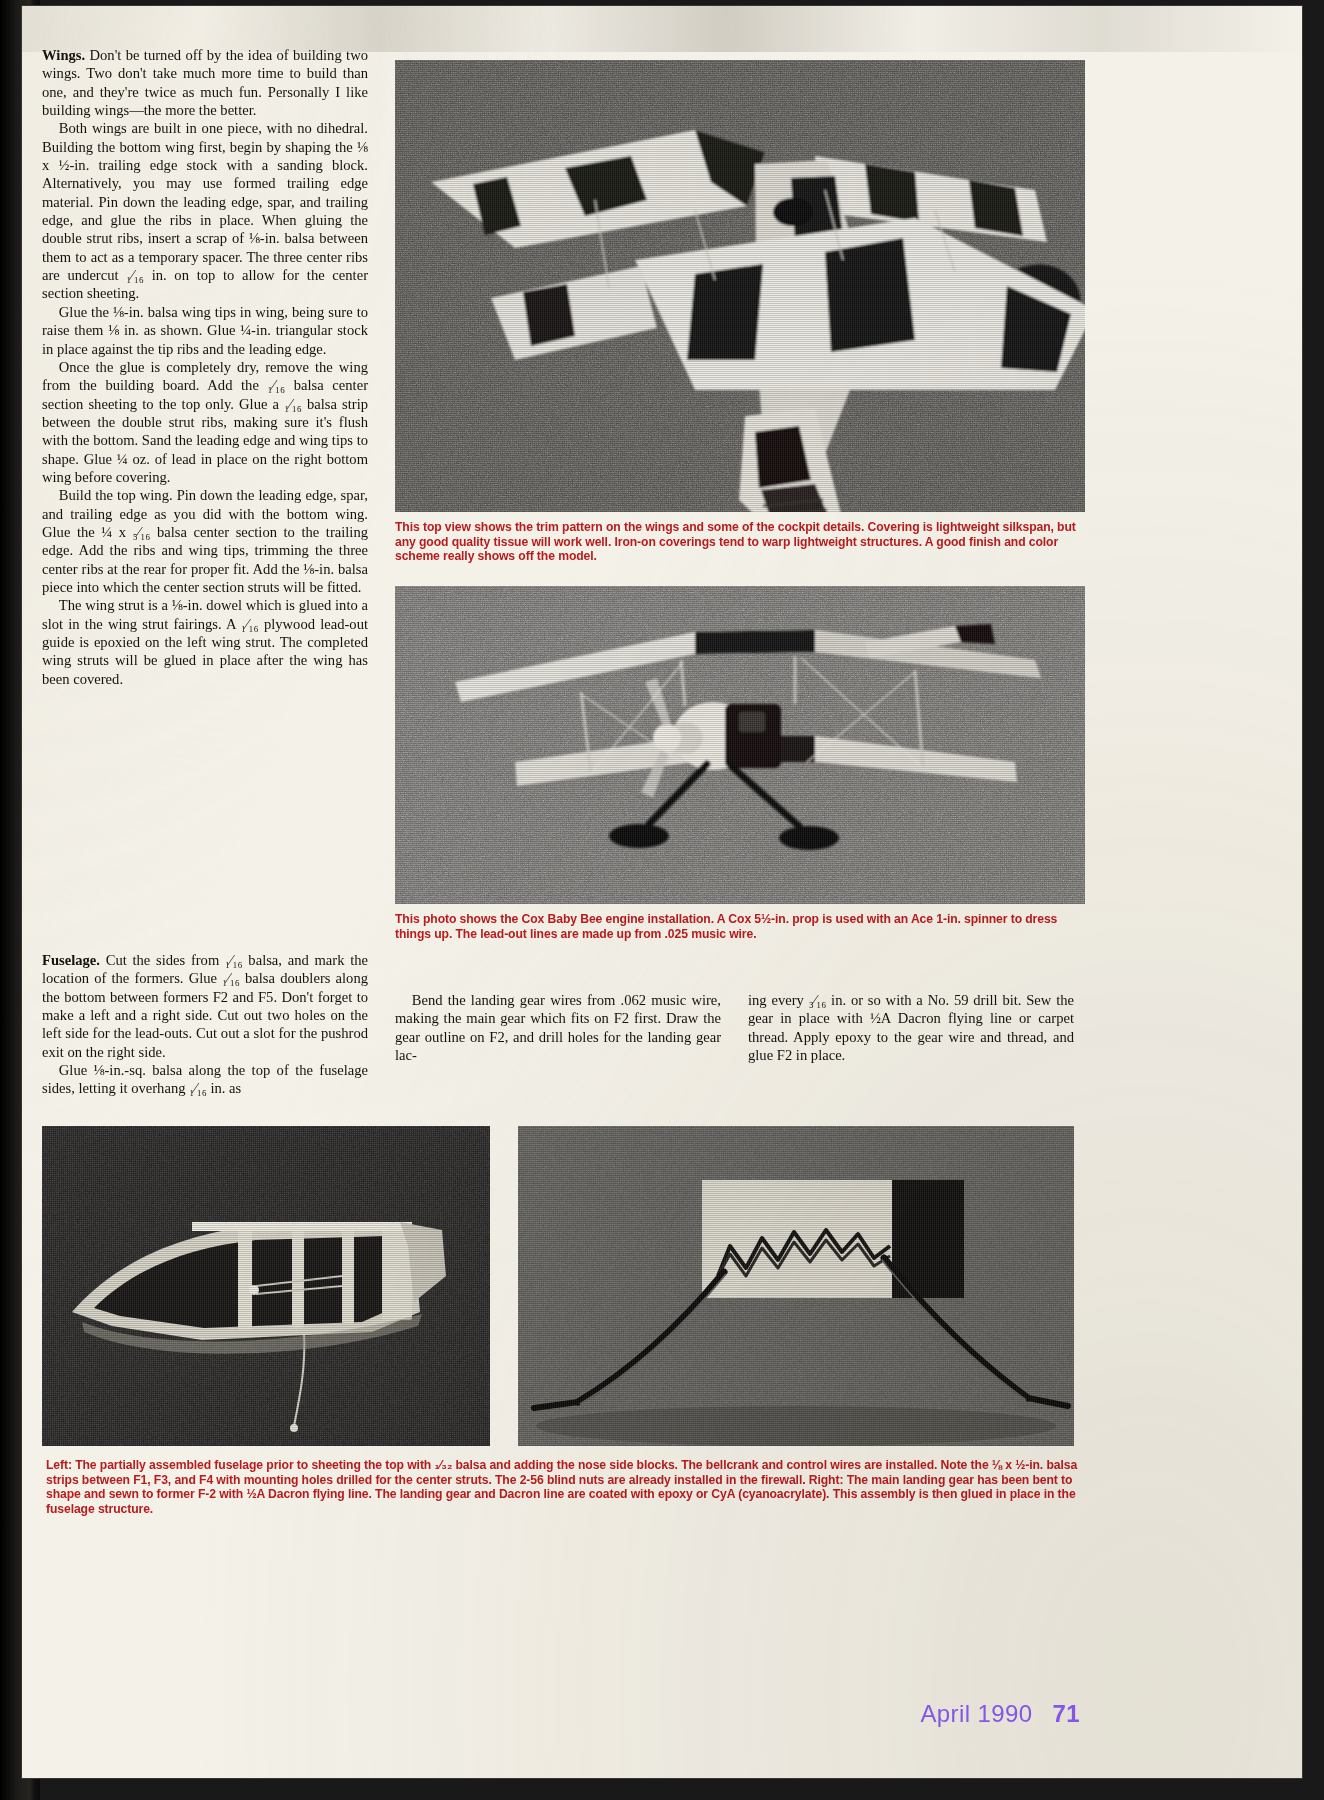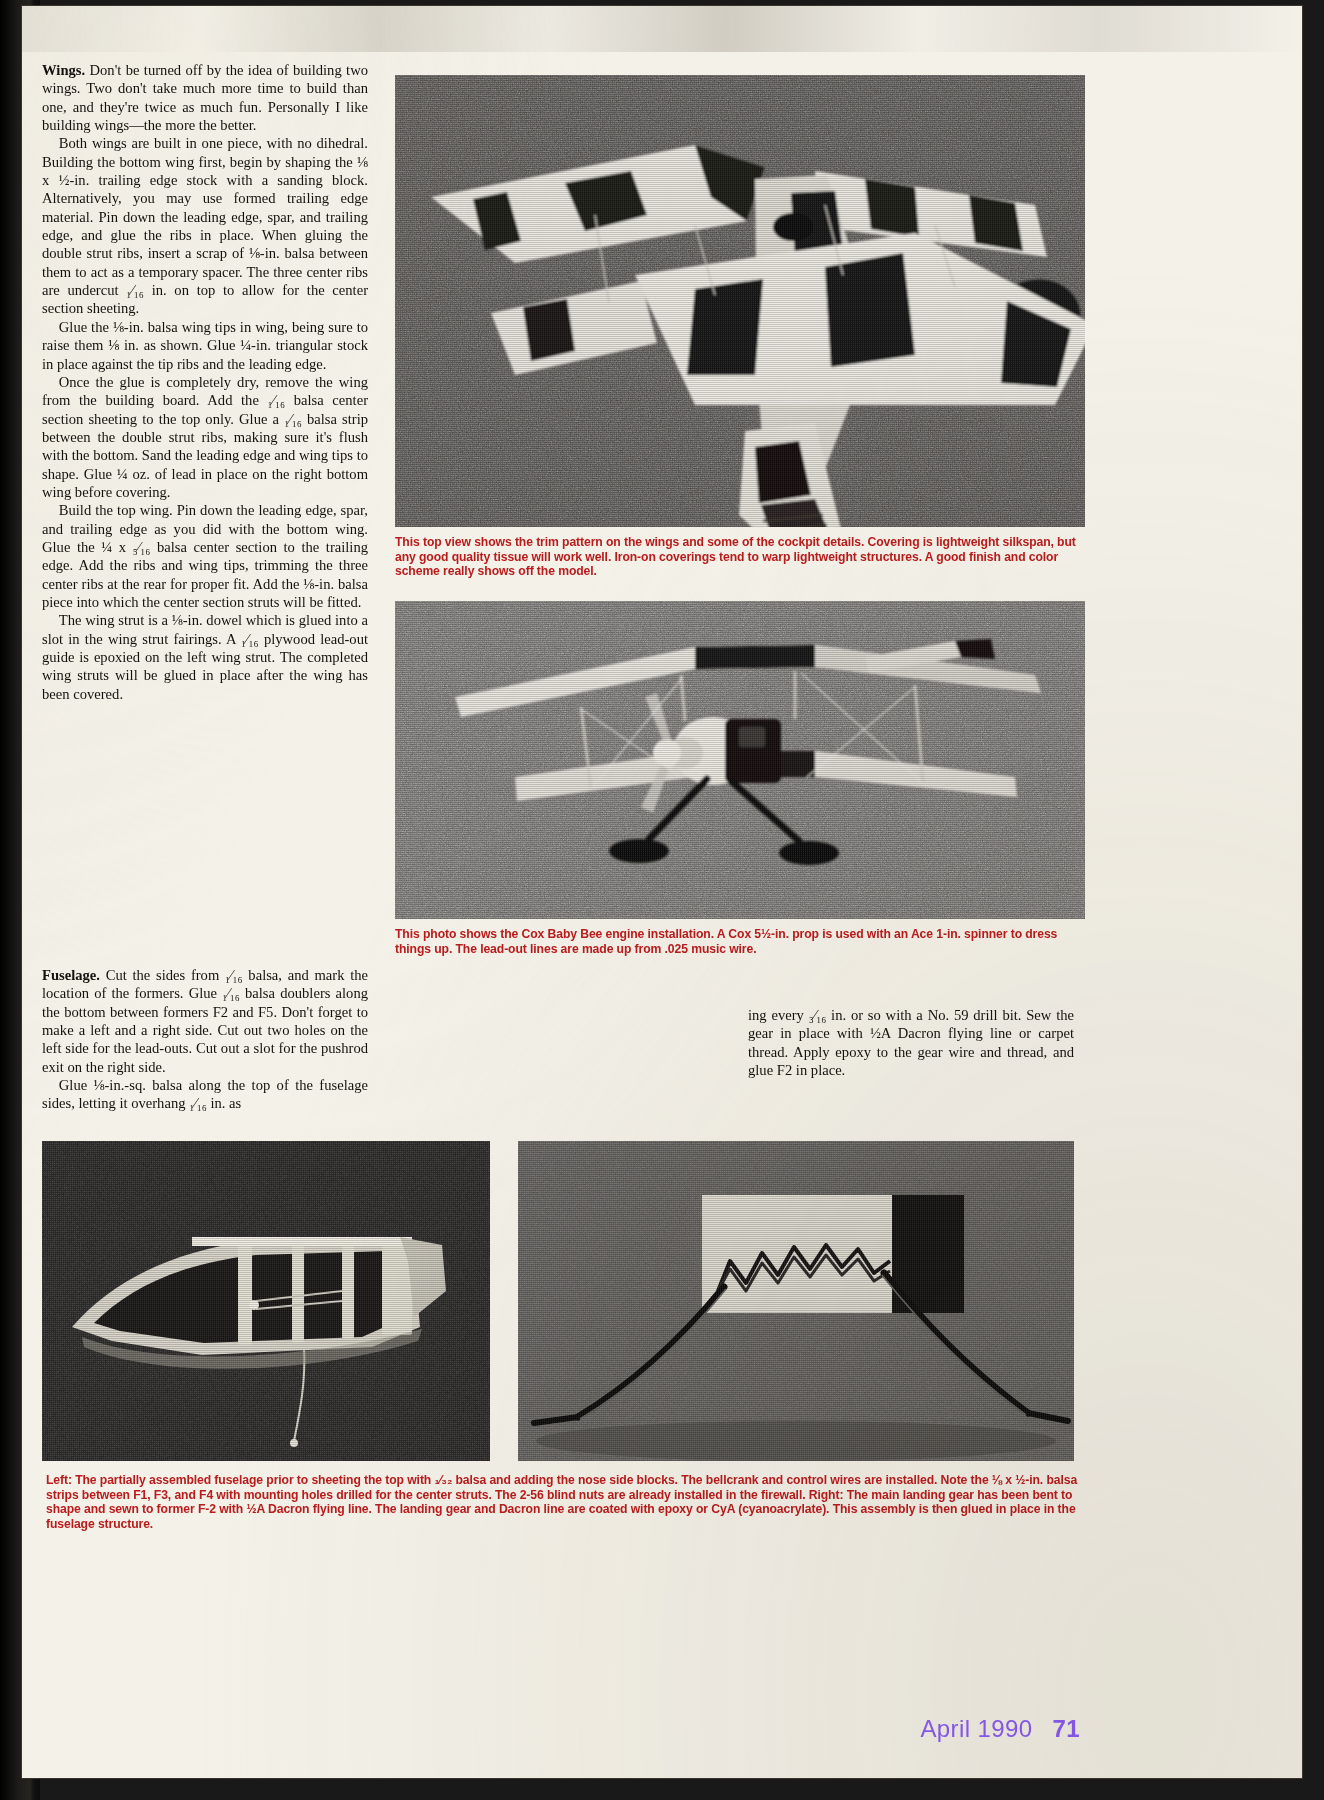--- a/index.html
+++ b/index.html
@@ -73,21 +73,21 @@
         rgba(120,112,96,.16) 84%,
         rgba(120,112,96,.00) 100%);
     pointer-events: none;
     z-index: 6;
   }
 
   
   .content {
     position: absolute;
     left: 20px;
-    top: 55px;
+    top: 40px;
     width: 1044px;
     height: 1710px;
   }
 
   
   .col {
     position: absolute;
     font-family: "Liberation Serif", serif;
     font-size: 14.6px;
     line-height: 18.35px;
@@ -180,20 +180,21 @@
         <p><span>Build the top wing. Pin down the leading edge, spar, and trailing edge as you did with the bottom wing. Glue the ¼ x ₅⁄₁₆ balsa center section to the trailing edge. Add the ribs and wing tips, trimming the three center ribs at the rear for proper fit. Add the ⅛-in. balsa piece into which the center section struts will be fitted.</span></p>
         <p><span>The wing strut is a ⅛-in. dowel which is glued into a slot in the wing strut fairings. A ₁⁄₁₆ plywood lead-out guide is epoxied on the left wing strut. The completed wing struts will be glued in place after the wing has been covered.</span></p>
       </div>
 
       <div class="col" id="col1b">
         <p class="first"><span class="run-in">Fuselage.</span><span> Cut the sides from ₁⁄₁₆ balsa, and mark the location of the formers. Glue ₁⁄₁₆ balsa doublers along the bottom between formers F2 and F5. Don't forget to make a left and a right side. Cut out two holes on the left side for the lead-outs. Cut out a slot for the pushrod exit on the right side.</span></p>
         <p><span>Glue ⅛-in.-sq. balsa along the top of the fuselage sides, letting it overhang ₁⁄₁₆ in. as</span></p>
       </div>
 
       <div class="col" id="col2">
+        <p><span>Bend the landing gear wires from .062 music wire, making the main gear which fits on F2 first. Draw the gear outline on F2, and drill holes for the landing gear lac-</span></p>
       </div>
 
       <div class="col" id="col3">
         <p class="first"><span>ing every ₃⁄₁₆ in. or so with a No. 59 drill bit. Sew the gear in place with ½A Dacron flying line or carpet thread. Apply epoxy to the gear wire and thread, and glue F2 in place.</span></p>
       </div>
 
       <div class="photo" id="photo-top">
         <svg viewBox="0 0 690 452" preserveAspectRatio="none">
           <defs>
             <filter id="gravel1" x="0" y="0" width="100%" height="100%">

